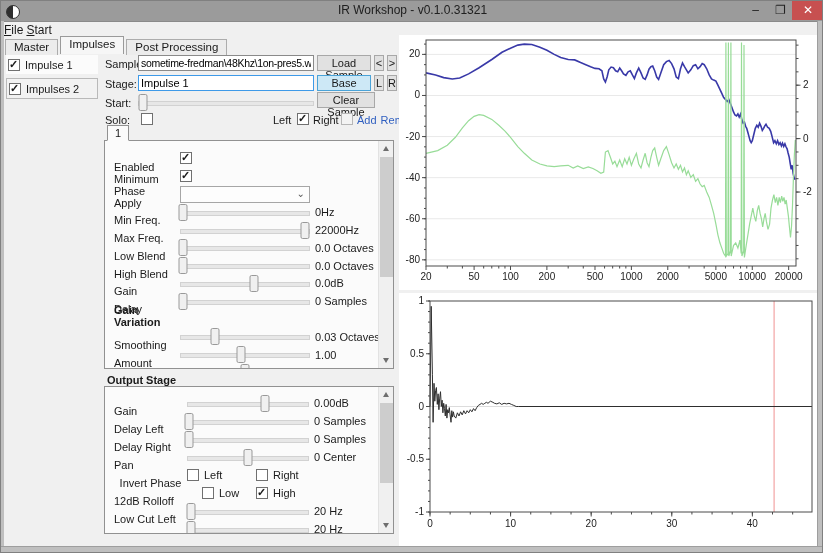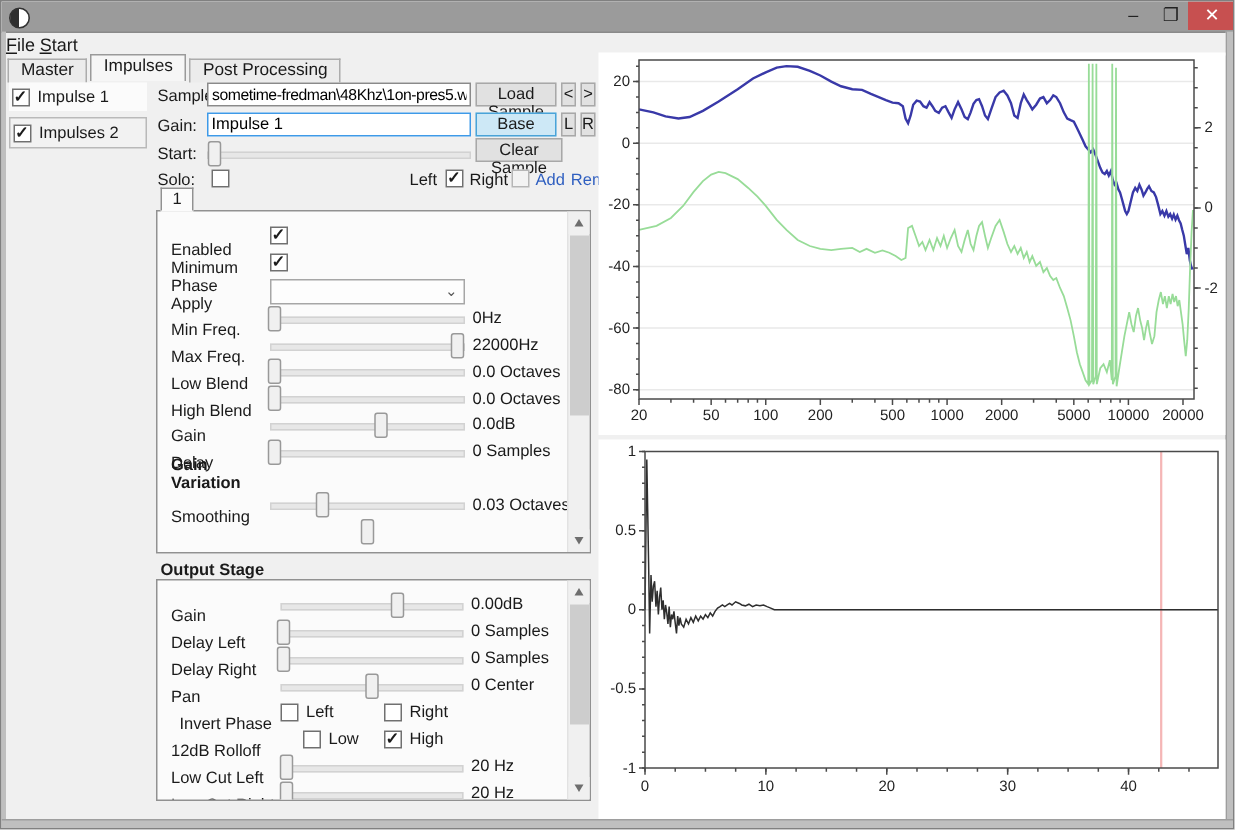--- a/index.html
+++ b/index.html
@@ -64,20 +64,21 @@
   .chart-panel{position:absolute;background:#ffffff;}
   .tick-label{font-family:"Liberation Sans",sans-serif;font-size:10px;fill:#222;}
 </style>
 </head>
 <body>
 
 <div class="window">
 
   <div class="titlebar">
     <div class="app-icon"></div>
+    <div class="title-text">IR Workshop - v0.1.0.31321</div>
     <div class="winbtn" style="left:742px;">–</div>
     <div class="winbtn" style="left:767px;">❐</div>
     <div class="winbtn close" style="left:791px;">✕</div>
   </div>
   <div class="frame-left"></div>
   <div class="frame-right"></div>
   <div class="frame-bottom"></div>
 
   <div class="menubar">
     <span class="menu-item">File</span>
@@ -100,21 +101,21 @@
         <span class="list-label">Impulses 2</span>
       </div>
     </div>
 
   <div class="fieldlabel" style="left:104px;top:57px;">Sample:</div>
   <input class="tbox" style="left: 137px; top: 54px; width: 176px;" value="sometime-fredman\48Khz\1on-pres5.wav">
   <div class="btn" style="left:316px;top:54px;width:54px;height:16px;">Load Sample</div>
   <div class="btn" style="left:373px;top:54px;width:10px;height:16px;">&lt;</div>
   <div class="btn" style="left:386px;top:54px;width:10px;height:16px;">&gt;</div>
 
-  <div class="fieldlabel" style="left:104px;top:77px;">Gain:</div>
+  <div class="fieldlabel" style="left:104px;top:77px;">Stage:</div>
   <input class="tbox focus" style="left: 137px; top: 74px; width: 176px; font-size: 11px; letter-spacing: 0px;" value="Impulse 1">
   <div class="btn base" style="left:316px;top:74px;width:54px;height:16px;">Base</div>
   <div class="btn" style="left:373px;top:74px;width:10px;height:16px;">L</div>
   <div class="btn" style="left:386px;top:74px;width:10px;height:16px;">R</div>
 
   <div class="fieldlabel" style="left:104px;top:96px;">Start:</div>
   <div class="slider" style="position:absolute;left:137px;top:93px;width:176px;">
     <div class="track"></div>
     <div class="thumb" style="left:3%;"></div>
   </div>
@@ -215,20 +216,30 @@
         </div>
         <div class="prow" style="height: 17.8px;">
           <div class="plabel" style="width: 66px;">Smoothing</div>
           <div class="pctrl" style="width: 130px;">
             <div class="slider" style="width: 100%;">
               <div class="track"></div>
               <div class="thumb" style="left: 27%;"></div>
             </div>
           </div>
           <div class="pvalue">0.03 Octaves</div>
+        </div>
+        <div class="prow" style="height: 17.8px;">
+          <div class="plabel" style="width: 66px;">Amount</div>
+          <div class="pctrl" style="width: 130px;">
+            <div class="slider" style="width: 100%;">
+              <div class="track"></div>
+              <div class="thumb" style="left: 47%;"></div>
+            </div>
+          </div>
+          <div class="pvalue">1.00</div>
         </div>
         <div class="prow" style="height: 17.8px;">
           <div class="plabel" style="width: 66px;"></div>
           <div class="pctrl" style="width: 130px;">
             <div class="slider" style="width: 100%;">
               <div class="thumb" style="left: 50%;"></div>
             </div>
           </div>
           <div class="pvalue"></div>
         </div>

